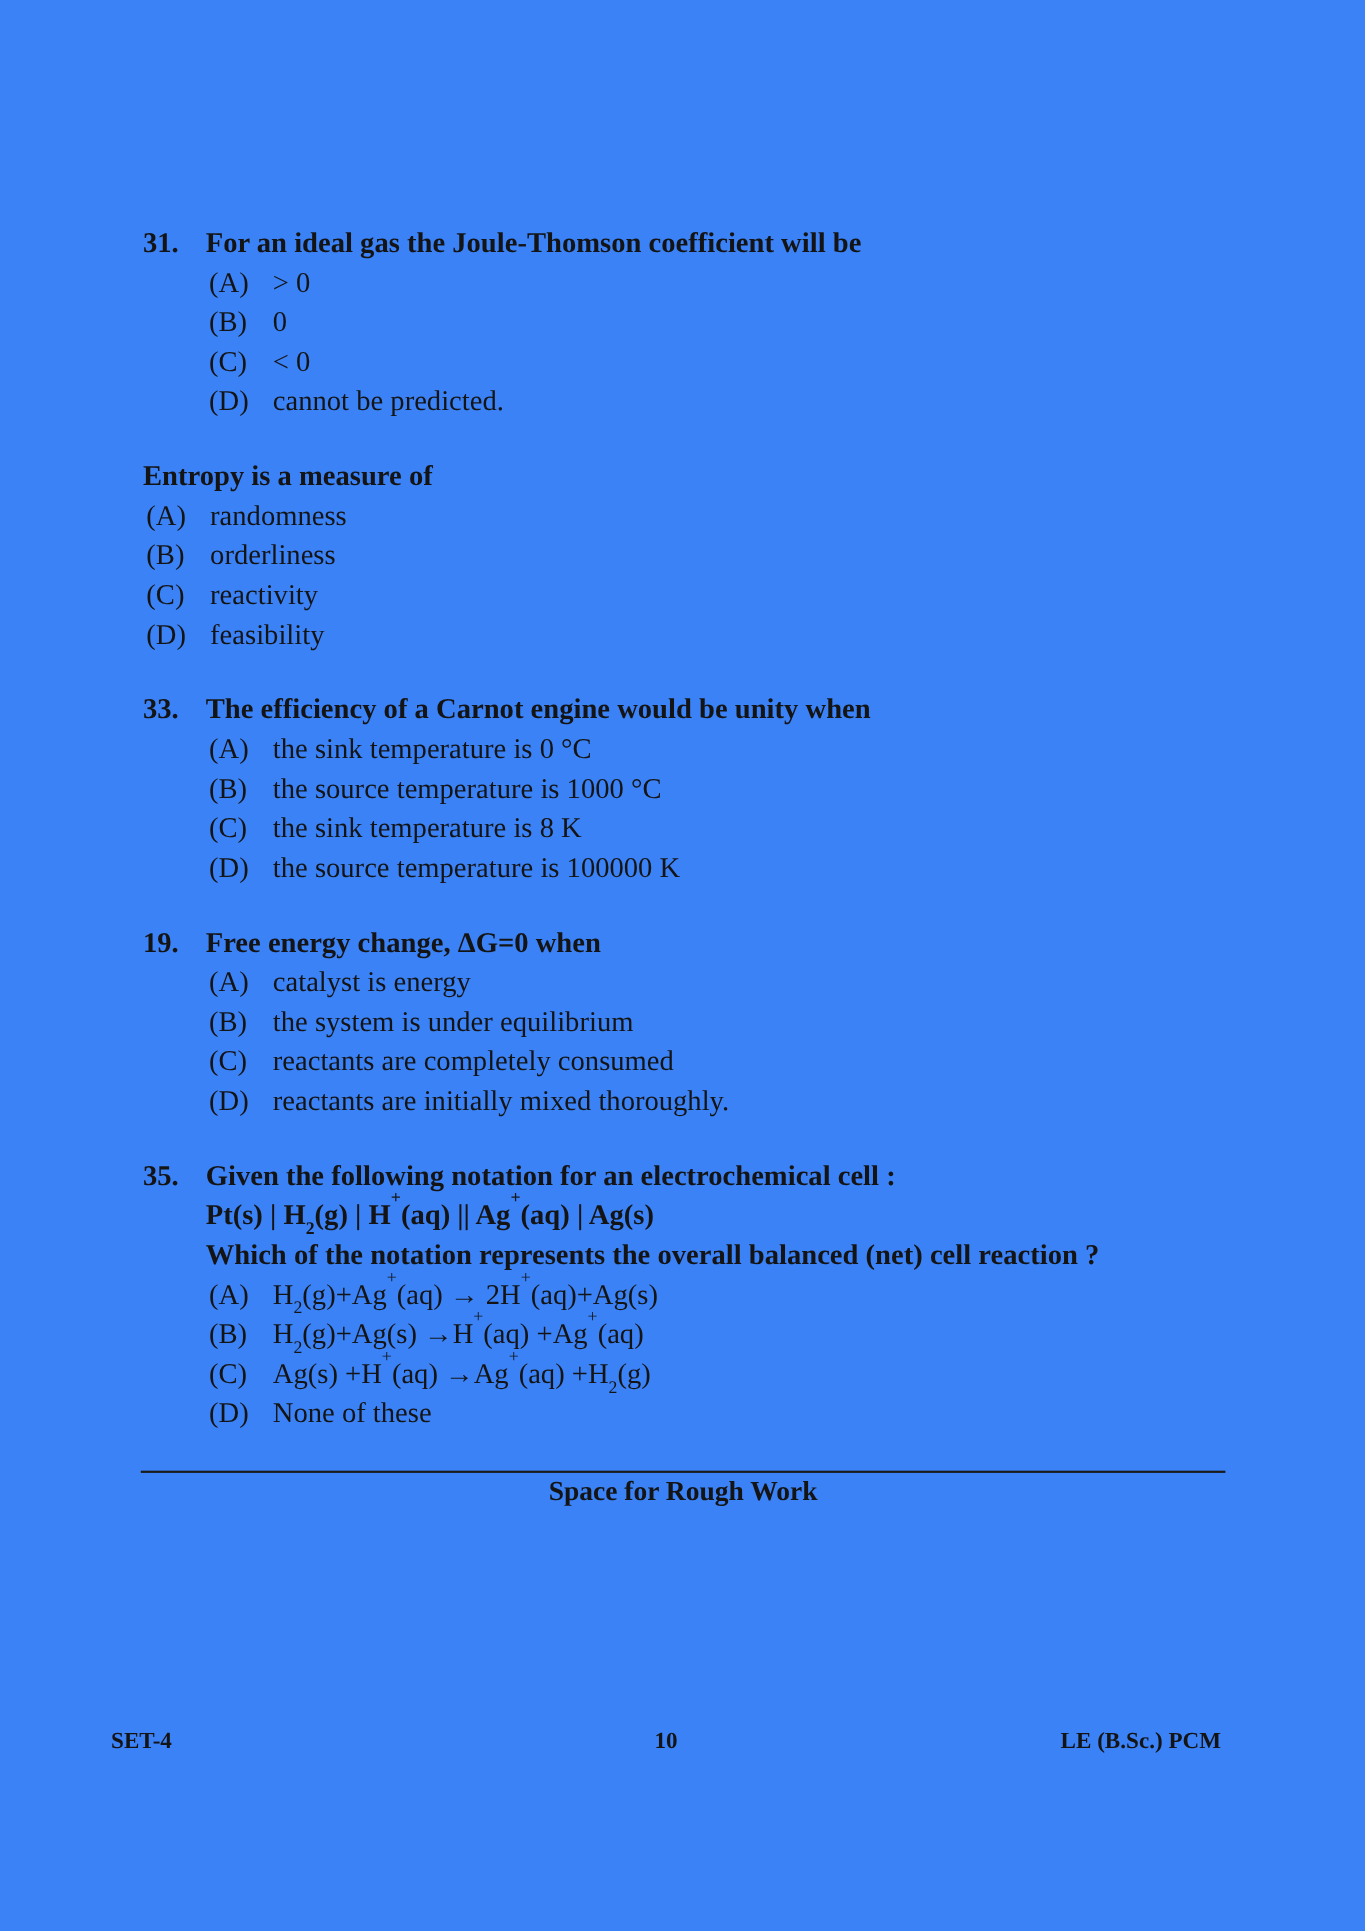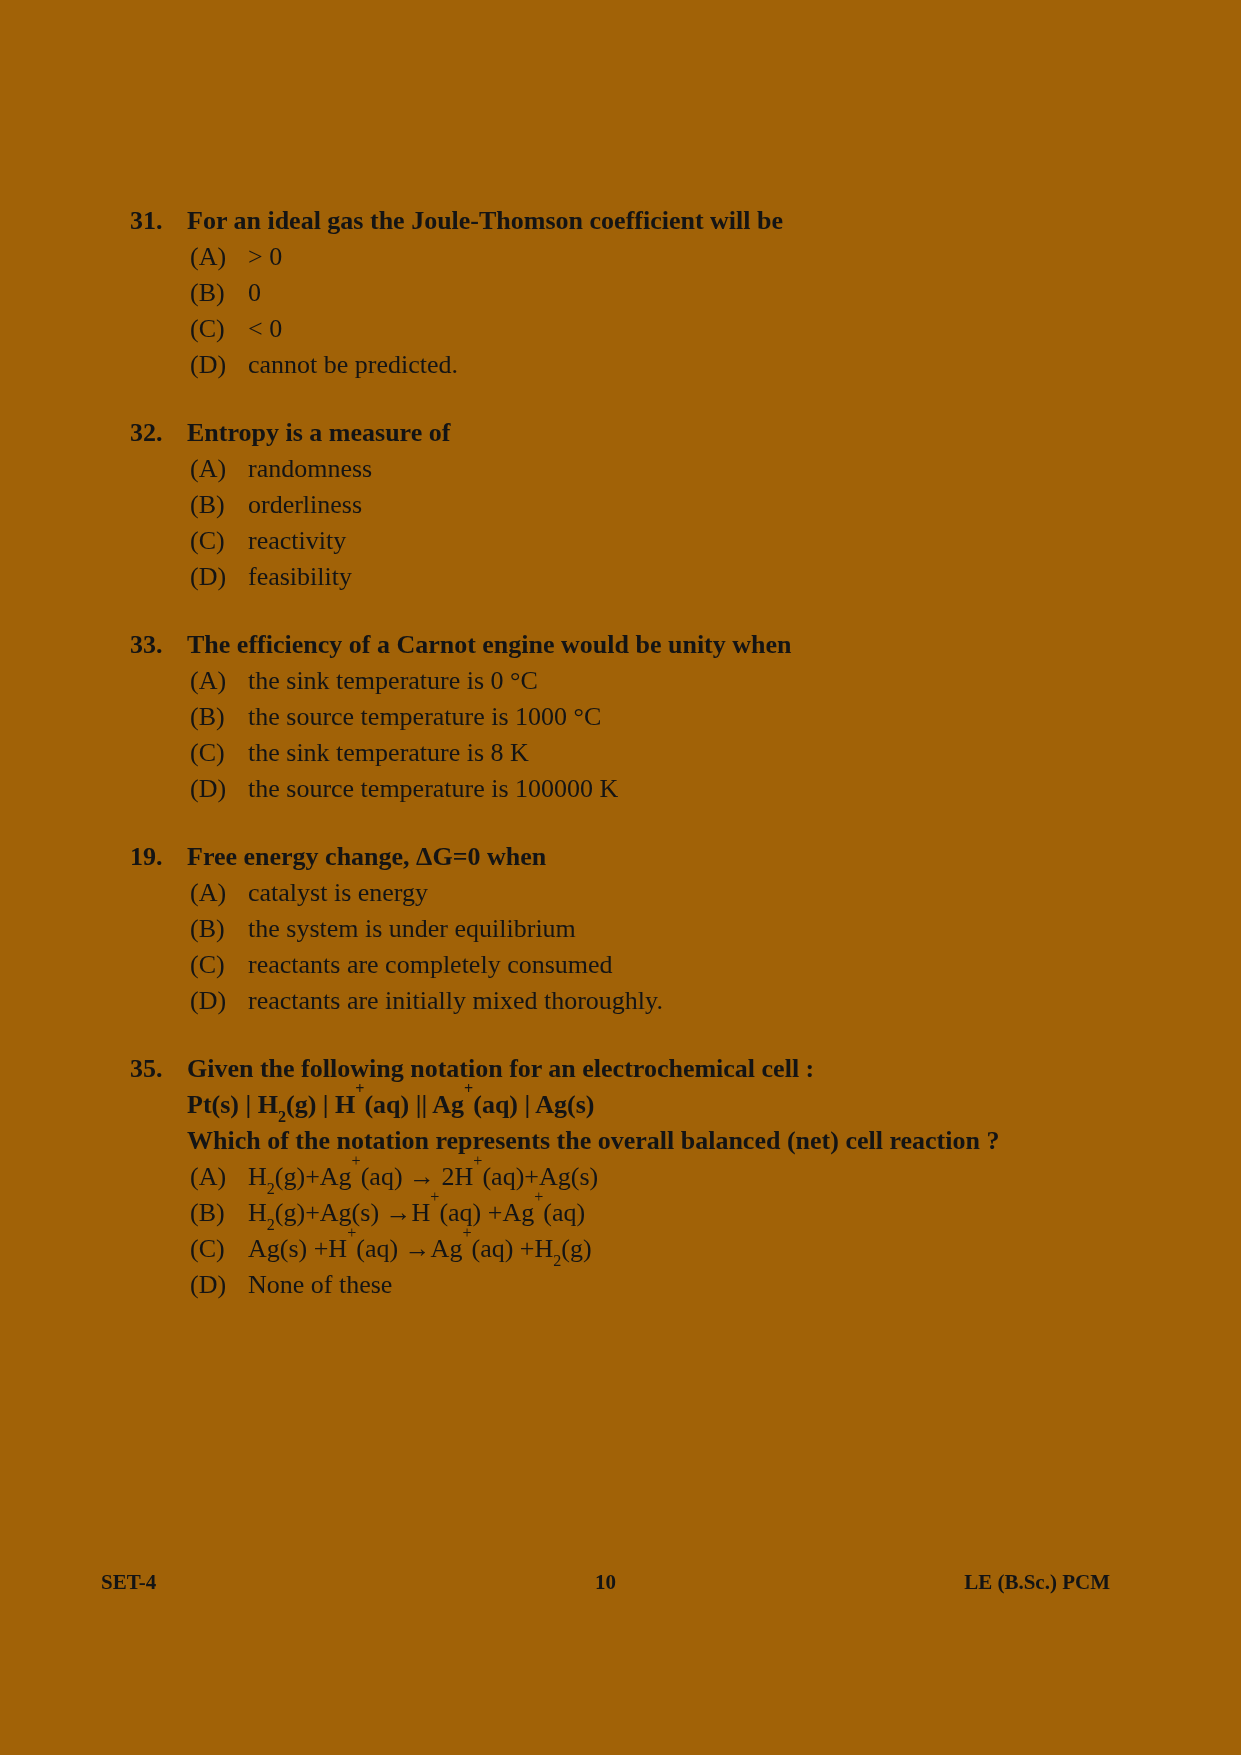--- a/index.html
+++ b/index.html
@@ -1,20 +1,20 @@
 <!DOCTYPE html>
 <html><head>
 <meta charset="utf-8">
 <style>
   html, body { margin: 0; padding: 0; background: #e8e8e8; }
   .page {
     position: relative;
     width: 1241px;
     height: 1755px;
-    background: #a16207;
+    background: #3b82f6;
     font-family: "Liberation Serif", "DejaVu Serif", serif;
     color: #141414;
     font-size: 26px;
     overflow: hidden;
   }
   .questions {
     position: absolute;
     left: 130px;
     top: 203px;
     width: 995px;
@@ -103,21 +103,20 @@
             </div>
             <div class="option">
               <span class="opt-label">(D)</span>
               <span class="opt-text">cannot be predicted.</span>
             </div>
           </div>
         </div>
     </section>
 
     <section class="question">
-      <div class="q-number">32.</div>
       <div class="q-body">
           <div class="stem-line">Entropy is a measure of</div>
           <div class="options">
             <div class="option">
               <span class="opt-label">(A)</span>
               <span class="opt-text">randomness</span>
             </div>
             <div class="option">
               <span class="opt-label">(B)</span>
               <span class="opt-text">orderliness</span>
@@ -205,20 +204,23 @@
             </div>
             <div class="option">
               <span class="opt-label">(D)</span>
               <span class="opt-text">None of these</span>
             </div>
           </div>
         </div>
     </section>
   </main>
 
+  <div class="rough-work">
+    <div class="rough-label">Space for Rough Work</div>
+  </div>
 
   <footer class="page-footer">
     <span class="footer-left">SET-4</span>
     <span class="footer-center">10</span>
     <span class="footer-right">LE (B.Sc.) PCM</span>
   </footer>
 
 </div>
 
 </body></html>

